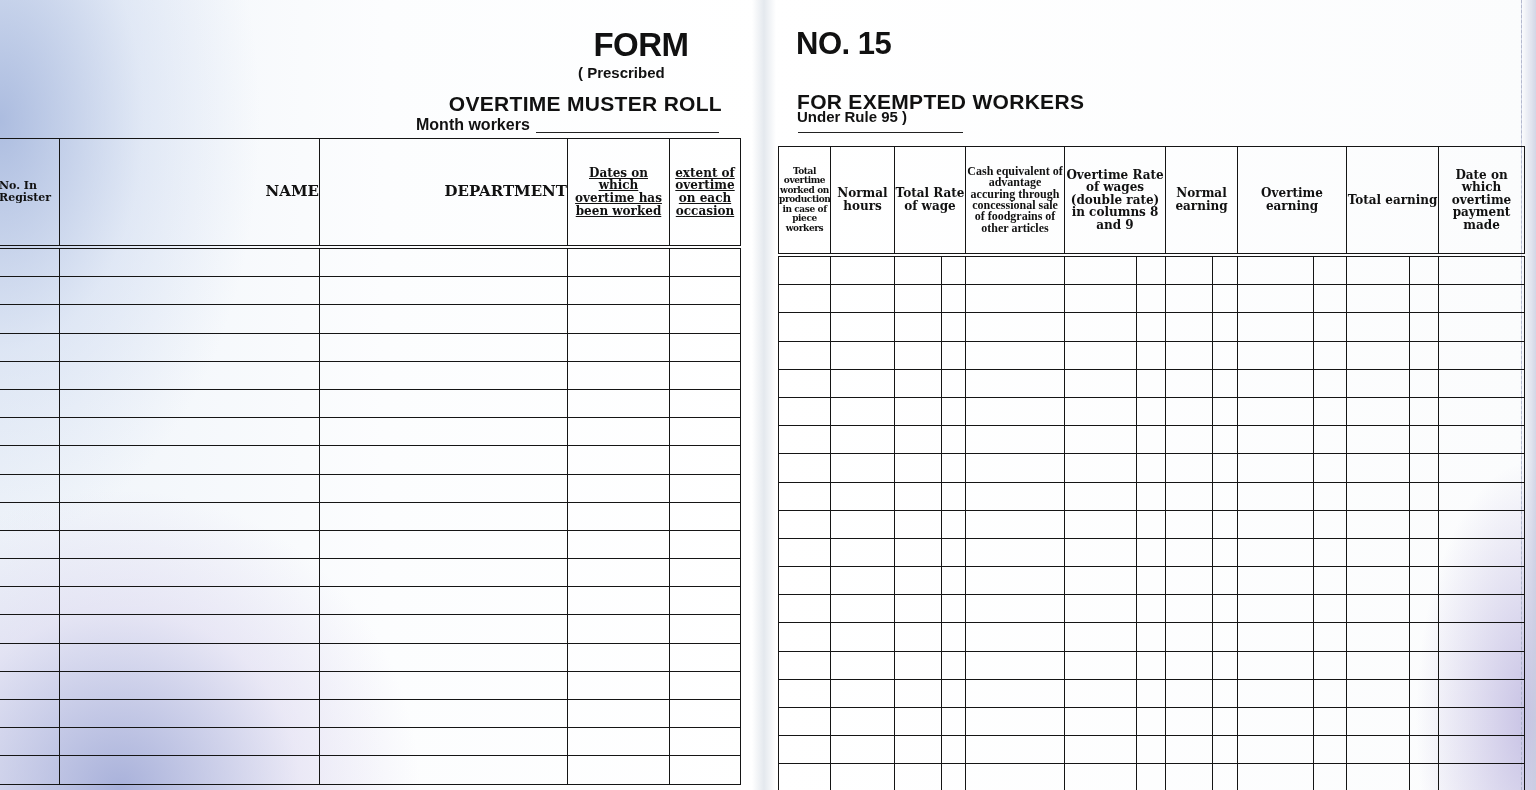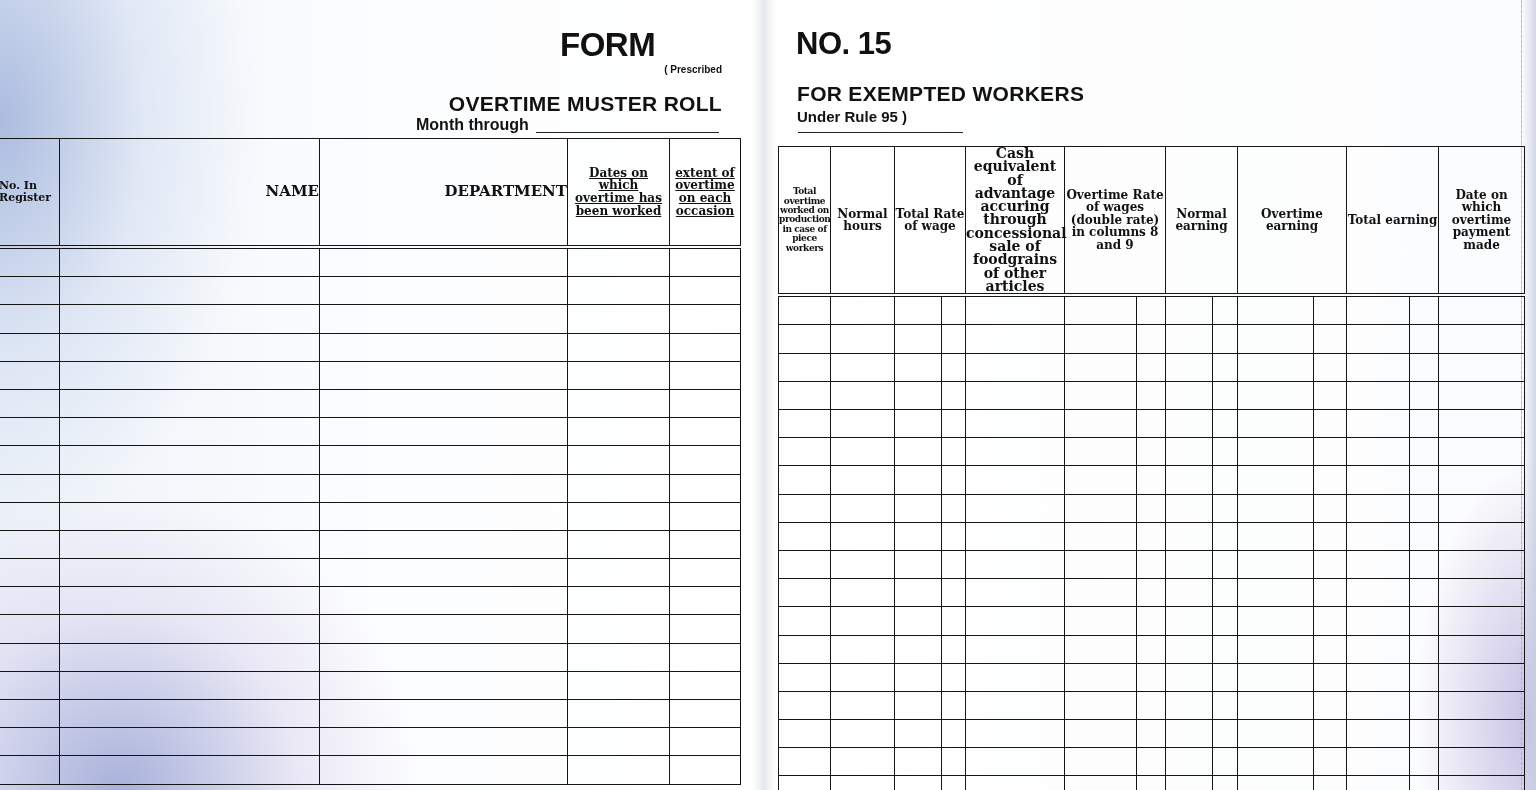--- a/index.html
+++ b/index.html
@@ -22,26 +22,26 @@
     background: linear-gradient(90deg, rgba(230,235,240,0) 0%, rgba(225,230,236,0.9) 50%, rgba(230,235,240,0) 100%);
   }
   .right-edge {
     position: absolute; right: 0; top: 0; width: 14px; height: 790px;
     background: linear-gradient(90deg, rgba(255,255,255,0), rgba(200,205,225,0.8));
     border-left: 1px dashed rgba(120,130,160,0.35);
   }
 
   
   .t { position: absolute; white-space: nowrap; font-weight: bold; }
-  .t-form { left: 560px; top: 26px; width: 162px; text-align: left; font-size: 33px; letter-spacing: -0.5px; }
+  .t-form { left: 560px; top: 26px; width: 162px; text-align: center; font-size: 33px; letter-spacing: -0.5px; }
   .t-no { left: 796px; top: 26px; font-size: 31px; letter-spacing: -0.5px; }
-  .t-pres { left: 560px; top: 64px; width: 162px; text-align: right; font-size: 10px; }
+  .t-pres { left: 578px; top: 64px; width: 162px; font-size: 15px; }
   .t-rule { left: 797px; top: 64px; font-size: 15px; margin-top: 44px; }
   .t-omr { left: 380px; top: 92px; width: 342px; text-align: right; font-size: 21px; letter-spacing: 0.3px; }
-  .t-few { left: 797px; top: 82px; font-size: 21px; letter-spacing: 0.3px; }
+  .t-few { left: 797px; top: 90px; font-size: 21px; letter-spacing: 0.3px; }
   .t-month { left: 416px; top: 116px; font-size: 16px; }
   .line-month { position: absolute; left: 536px; top: 132px; width: 183px; border-top: 1.5px solid #222; }
   .line-right { position: absolute; left: 798px; top: 132px; width: 165px; border-top: 1.5px solid #222; }
 
   
   .tbl {
     position: absolute; border-collapse: collapse; table-layout: fixed;
     font-family: "DejaVu Serif", "Liberation Serif", serif; font-weight: bold;
   }
   .tbl td, .tbl th {
@@ -52,39 +52,39 @@
   .tbl td { height: 27.2px; }
 
   #left-table { left: -2px; top: 138px; width: 742px; border-top-right-radius: 14px; }
   #left-table th.big { font-size: 15px; text-align: right; }
   #left-table th.sm { font-size: 12px; text-decoration: underline; }
   #left-table th.reg { font-size: 11px; text-align: left; }
 
   #right-table { left: 778px; top: 146px; width: 746px; }
   #right-table th { font-size: 12px; }
   #right-table th.tiny { font-size: 9px; letter-spacing: -0.4px; }
-  #right-table th.cash { font-size: 14px; line-height: 0.95; }
+  #right-table th.cash { font-size: 12px; line-height: 0.95; font-family: Liberation Serif, serif; }
 
   .corner-tl { border-top-left-radius: 16px; margin-top: 32px; }
   .corner-tr { border-top-right-radius: 16px; }
 </style>
 </head>
 <body>
 
 <div class="page-bg"></div>
 <div class="gutter"></div>
 <div class="right-edge"></div>
 
 <div class="t t-form">FORM</div>
 <div class="t t-no">NO. 15</div>
 <div class="t t-pres">( Prescribed</div>
 <div class="t t-rule">Under Rule 95 )</div>
 <div class="t t-omr">OVERTIME MUSTER ROLL</div>
 <div class="t t-few">FOR EXEMPTED WORKERS</div>
-<div class="t t-month">Month through</div>
+<div class="t t-month">Month workers</div>
 <div class="line-month"></div>
 <div class="line-right"></div>
 
 <table class="tbl" id="left-table">
   <colgroup>
     <col style="width:61px">
       <col style="width:260px">
       <col style="width:248px">
       <col style="width:102px">
       <col style="width:71px">

